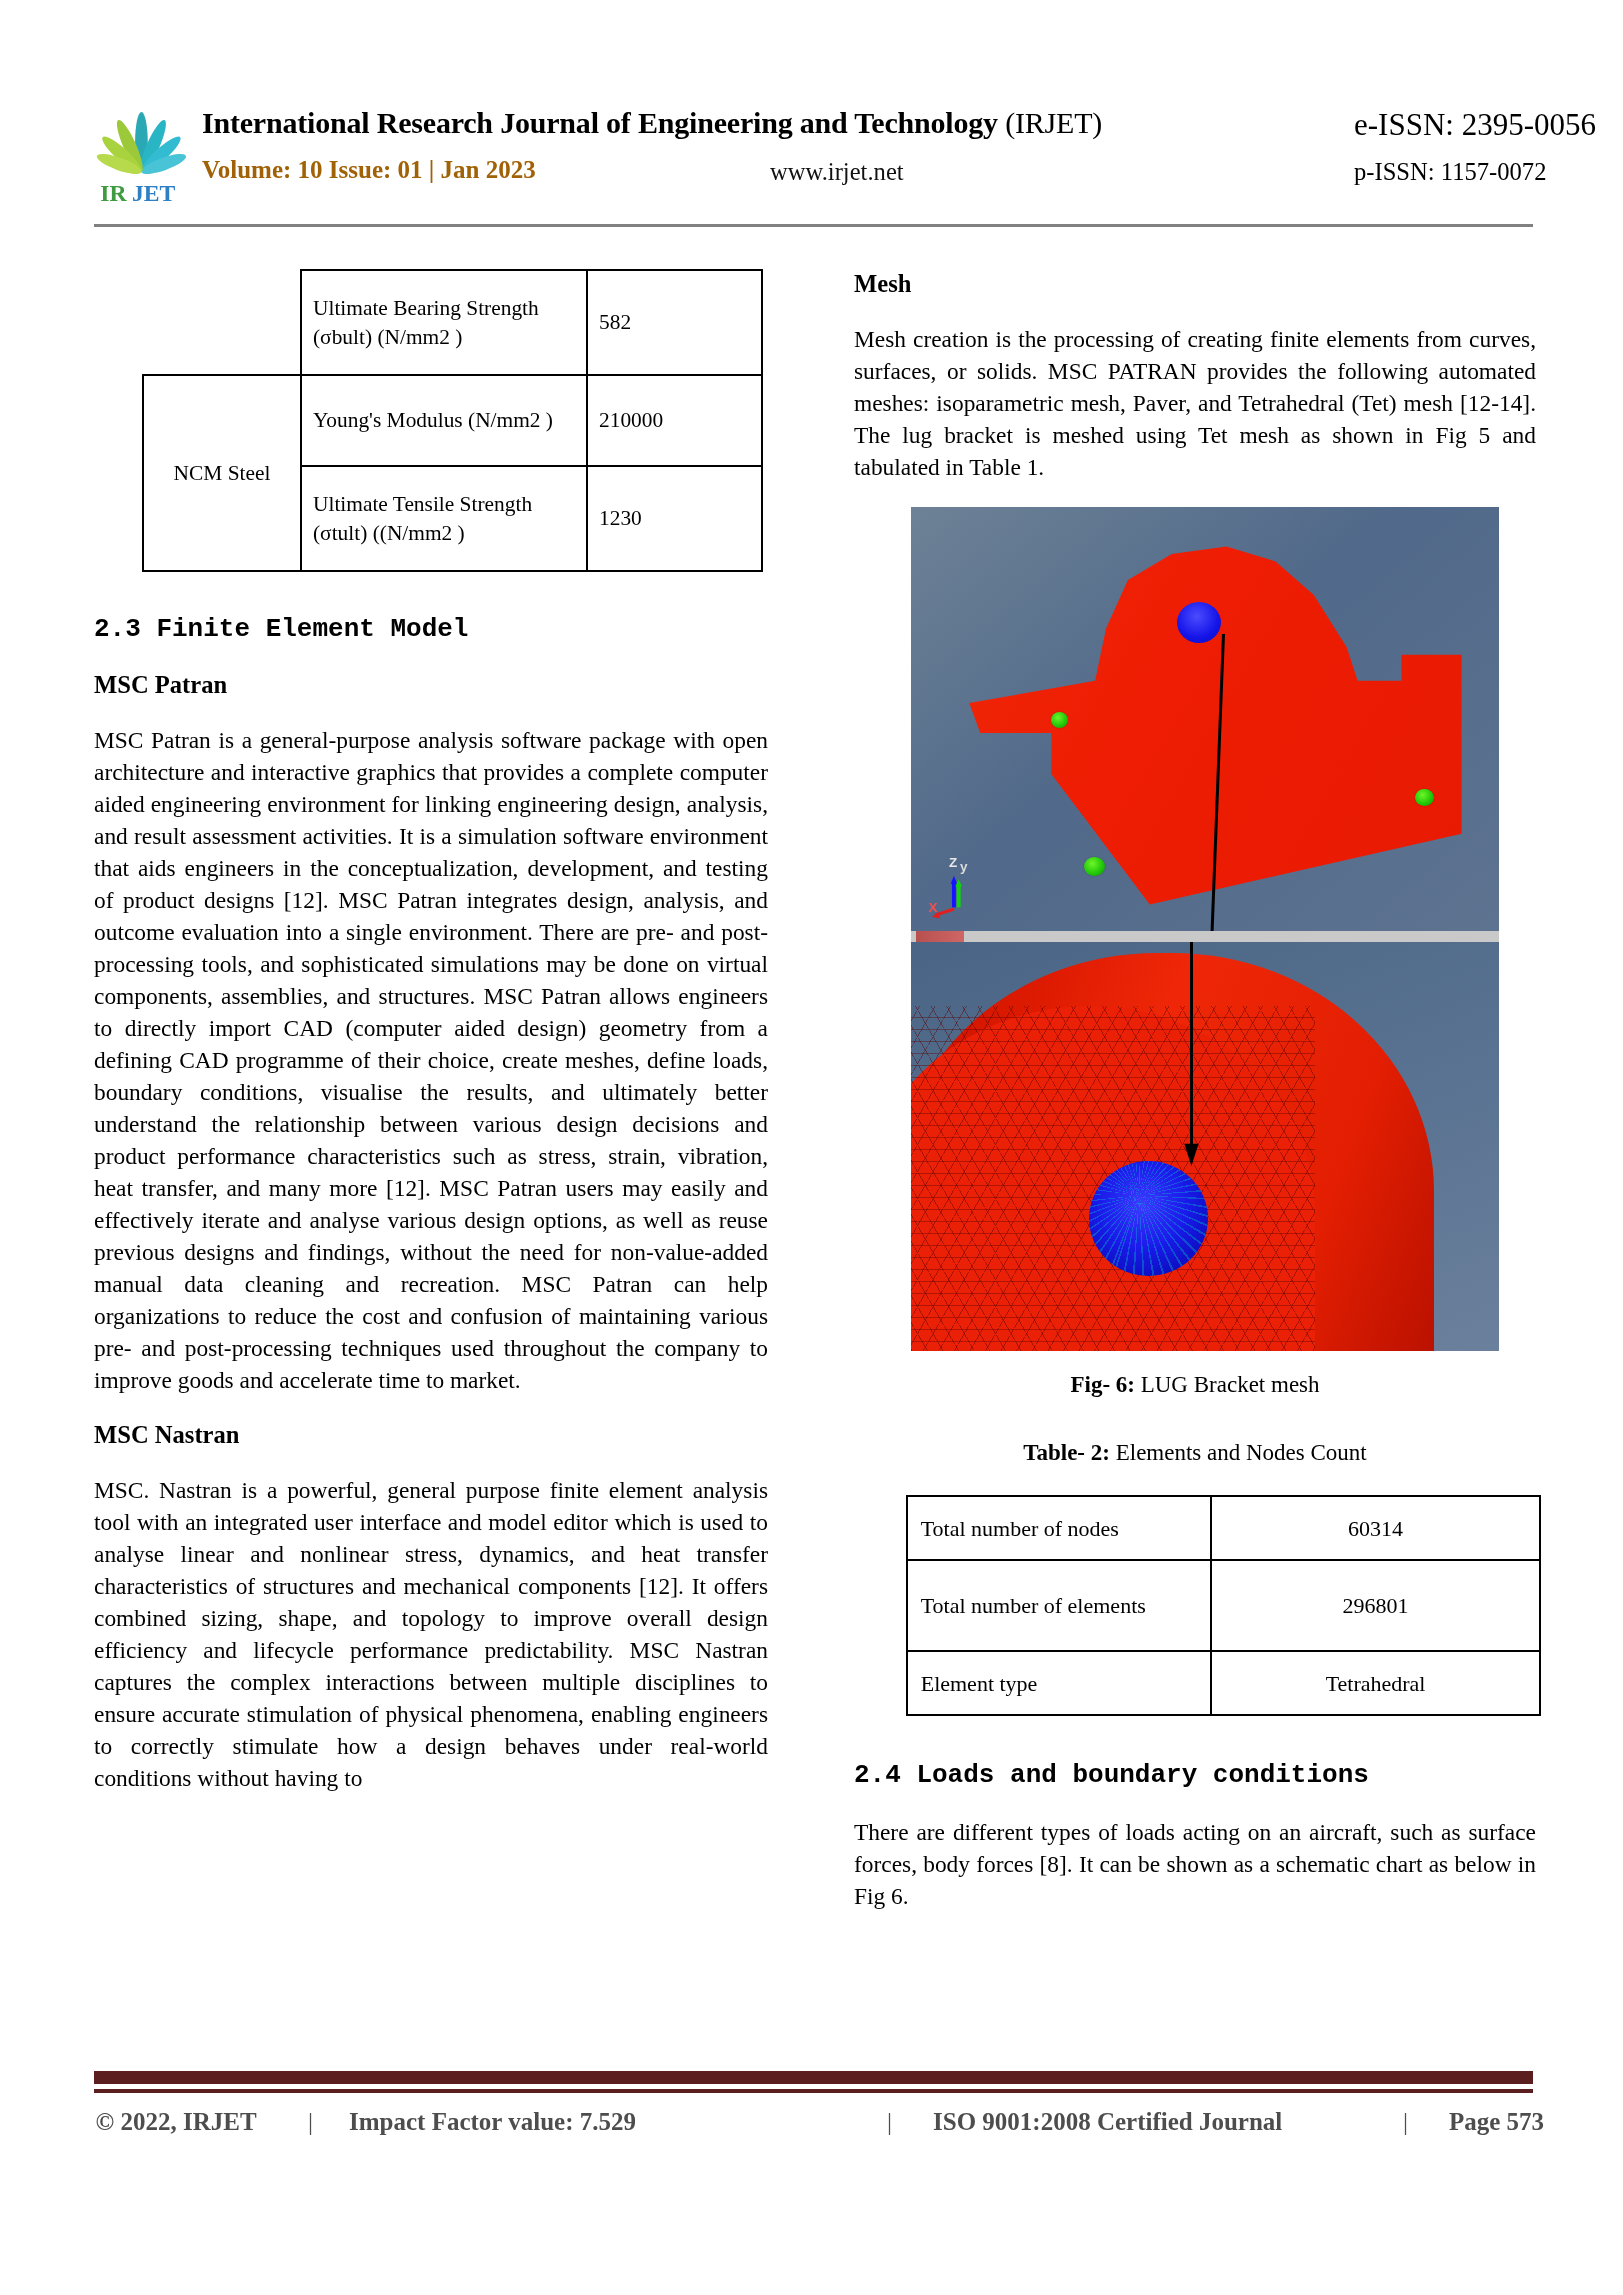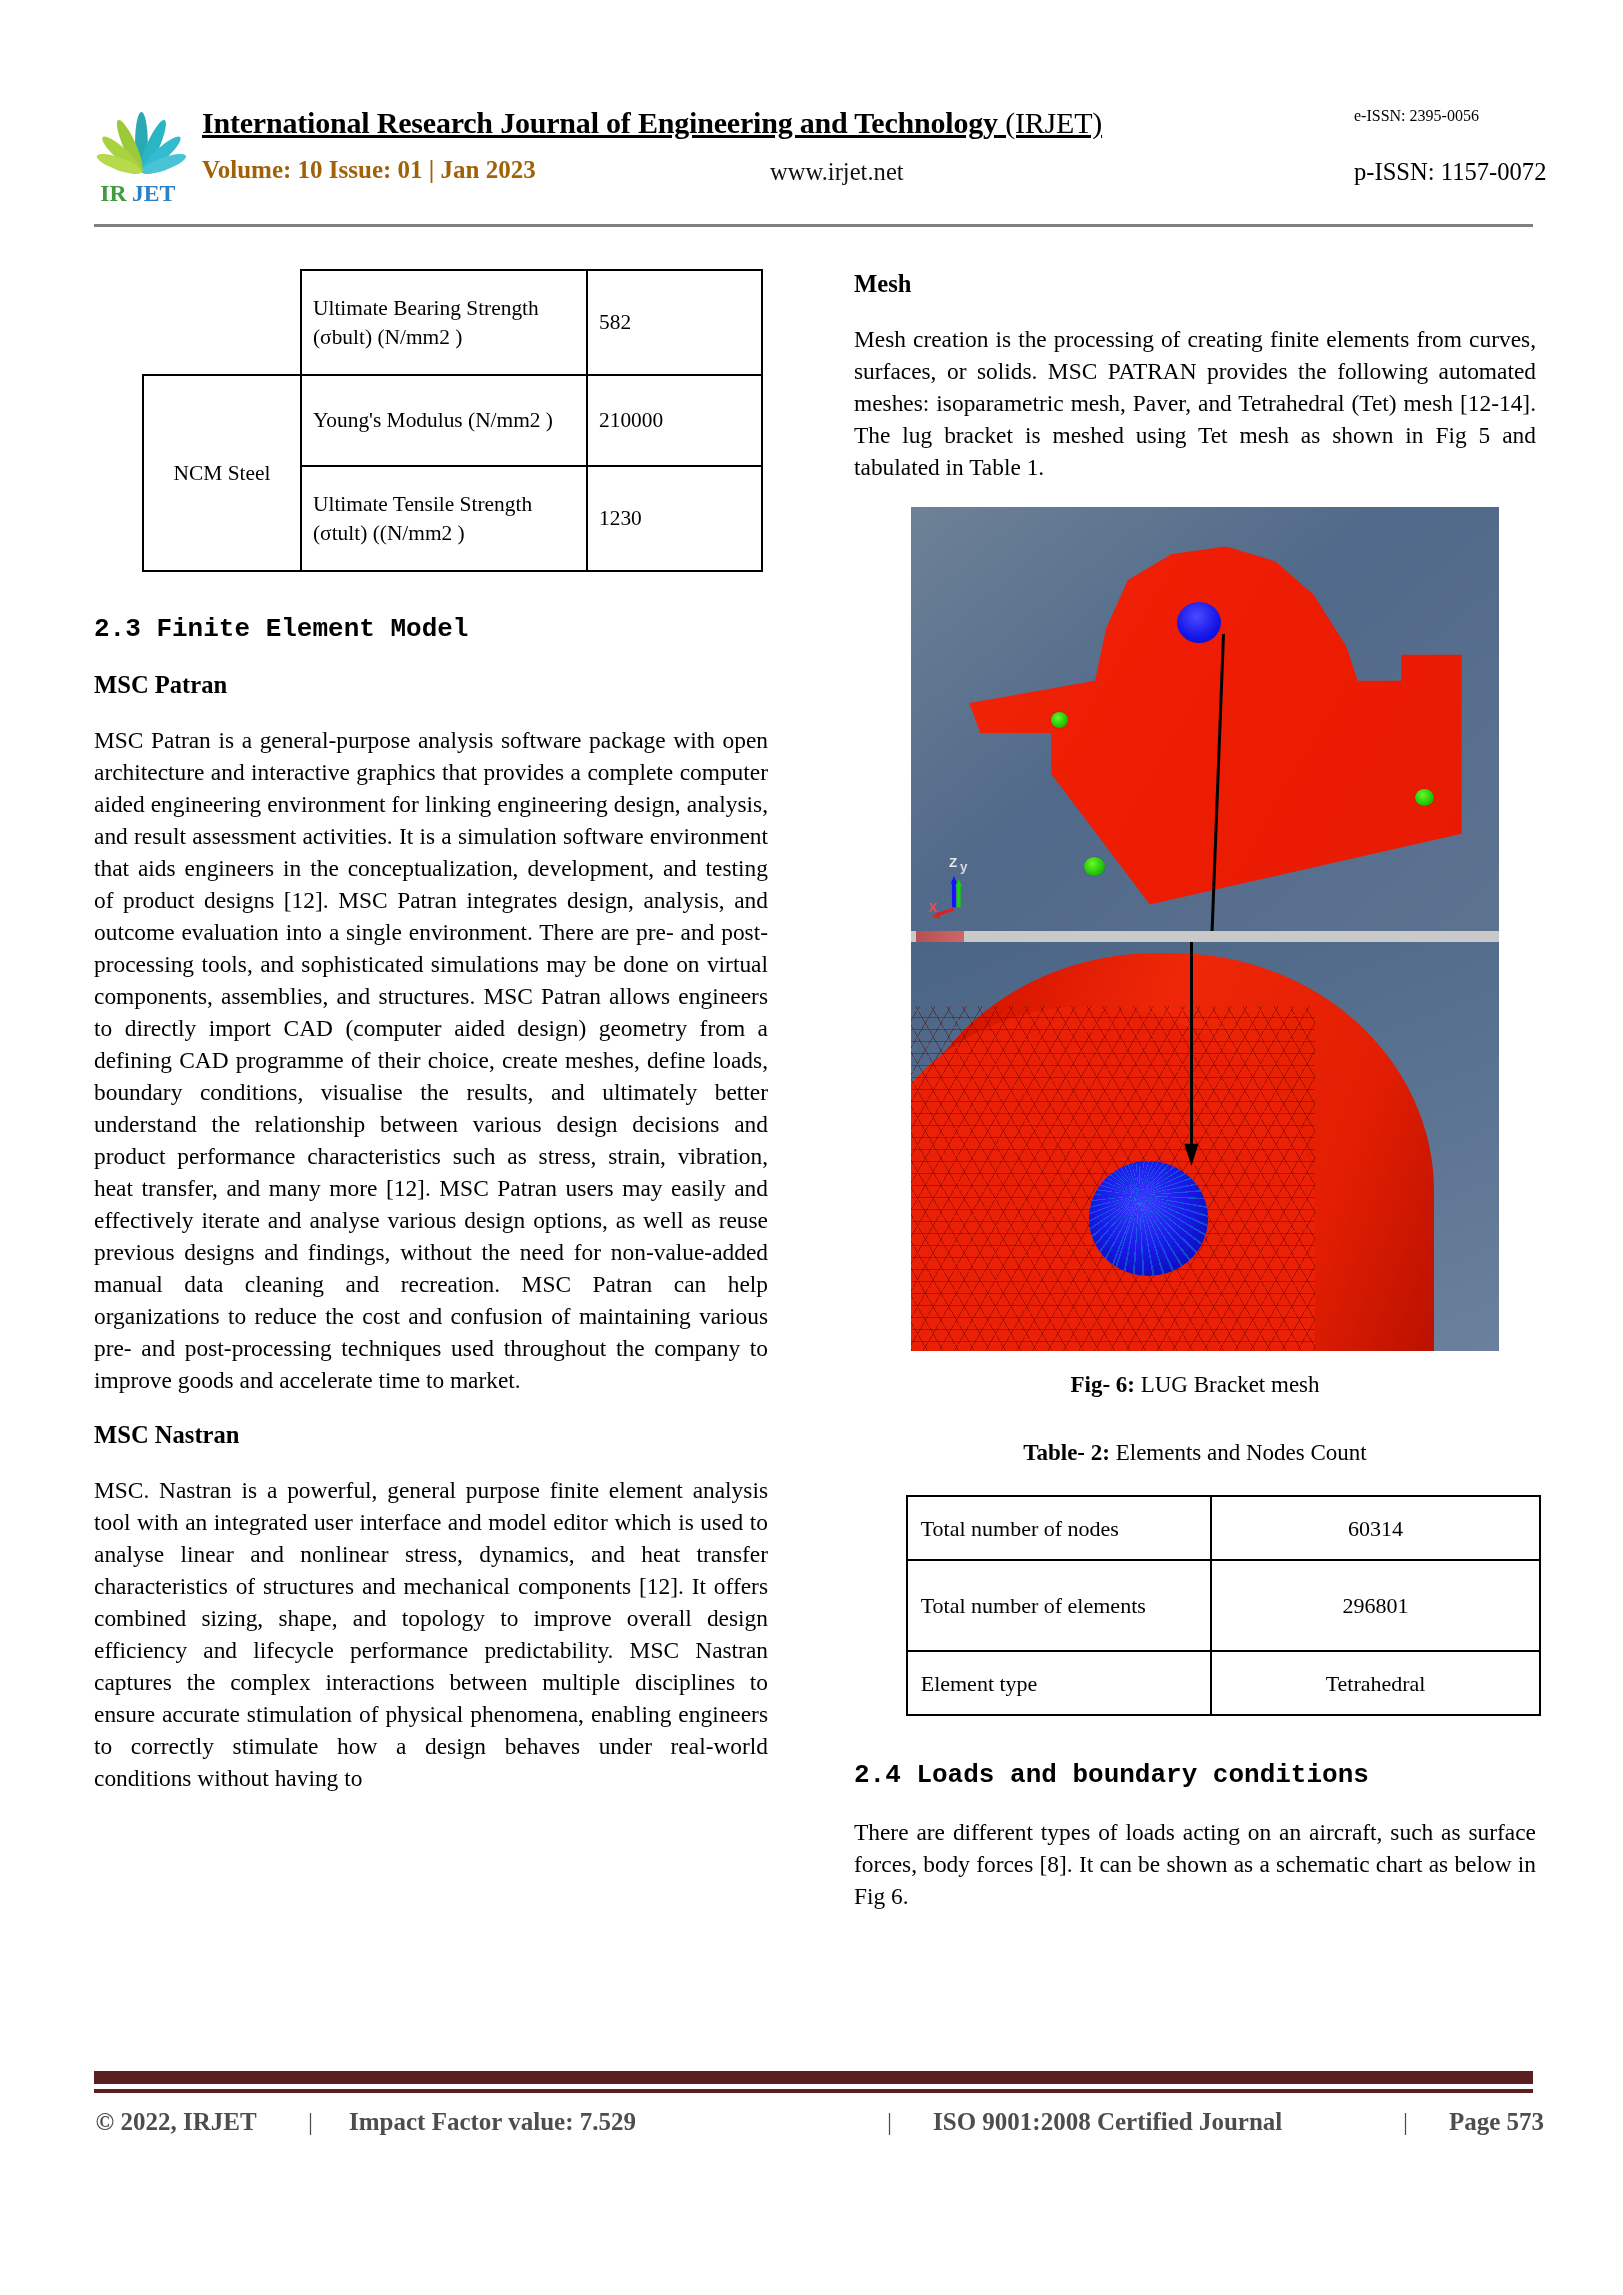--- a/index.html
+++ b/index.html
@@ -45,21 +45,20 @@
     top: 4.8px;
     width: 1110px;
     height: 46px;
   }
   .journal-title {
     font-family: "Liberation Serif", serif;
     font-size: 30px;
     font-weight: bold;
     letter-spacing: -0.2px;
     white-space: nowrap;
-    text-decoration: underline;
   }
   .journal-title .nonbold { font-weight: normal; }
 
   .header-sub-row {
     position: absolute;
     left: 108px;
     top: 55px;
     width: 1110px;
     height: 40px;
   }
@@ -78,21 +77,21 @@
     top: 1.6px;
     font-size: 24.6px;
     color: #111111;
     white-space: nowrap;
   }
 
   .issn-e {
     position: absolute;
     left: 1260px;
     top: 6.3px;
-    font-size: 16px;
+    font-size: 31px;
     white-space: nowrap;
   }
   .issn-p {
     position: absolute;
     left: 1260px;
     top: 57px;
     font-size: 24.6px;
     white-space: nowrap;
   }
 

